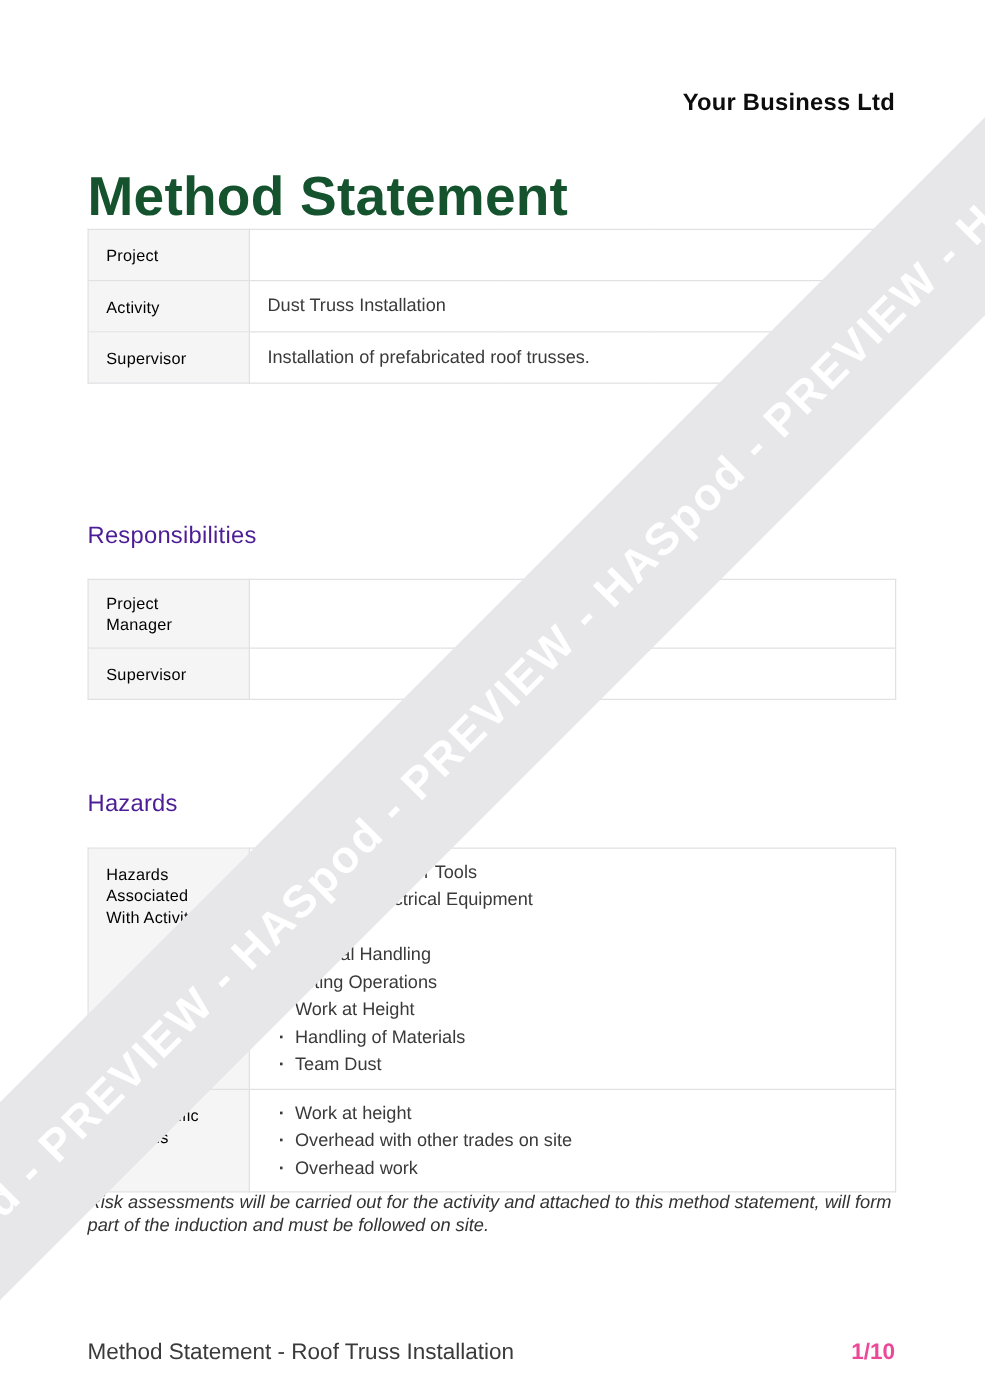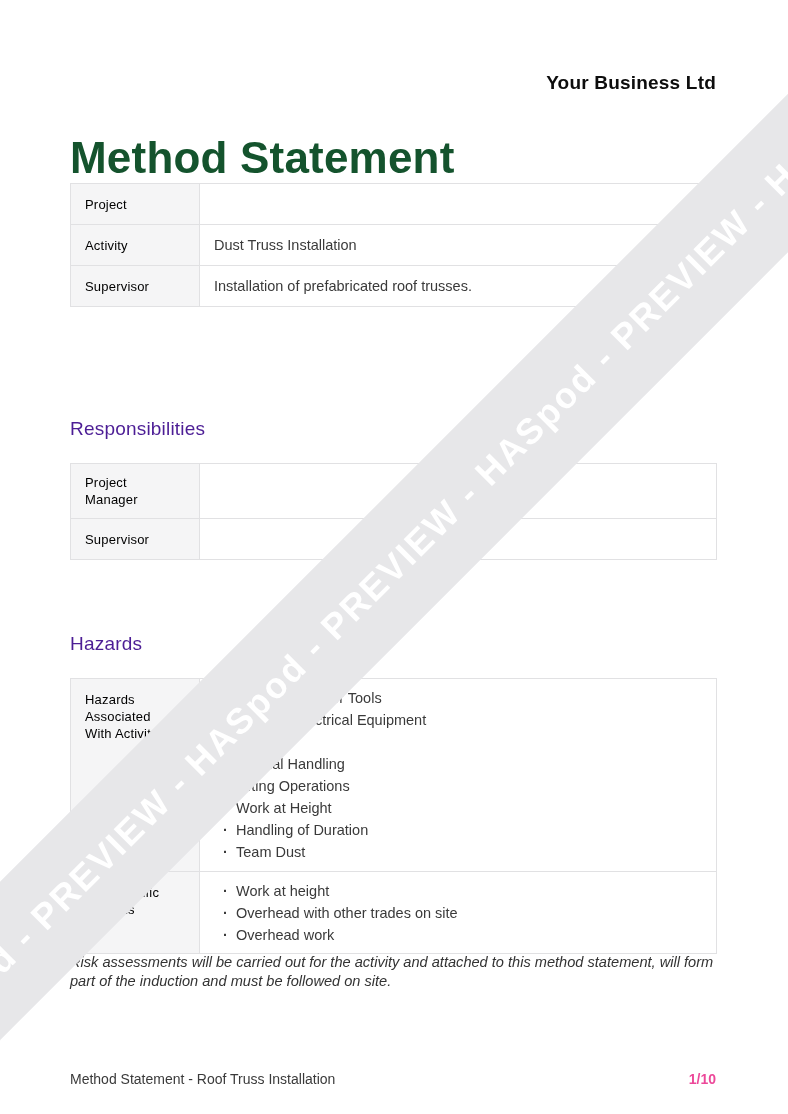--- a/index.html
+++ b/index.html
@@ -67,21 +67,21 @@
   }
 
   .note {
     position:absolute; left:70px; top:925px; width:652px;
     font-style:italic; font-size:14.6px; line-height:19px; color:#333333;
   }
 
   .footer {
     position:absolute; left:70px; top:1043px; width:646px;
     display:flex; justify-content:space-between; align-items:baseline;
-    font-size:14px; color:#3a3a3a;
+    font-size:18px; color:#3a3a3a;
   }
   .footer .page-num { font-weight:700; color:#ec4899; }
 
   .watermark {
     position:absolute; left:-426px; top:483px; width:1640px; height:112px;
     background:#e7e7e9;
     transform:rotate(-45deg);
     display:flex; align-items:center; justify-content:center;
     font-size:36px; font-weight:700; letter-spacing:2px;
     color:#ffffff; white-space:nowrap; overflow:hidden;
@@ -153,21 +153,21 @@
 Associated
 With Activity</td>
       <td>
         <ul class="hlist">
           <li>Hand and Power Tools</li>
           <li>Portable Electrical Equipment</li>
           <li>Noise</li>
           <li>Manual Handling</li>
           <li>Lifting Operations</li>
           <li>Work at Height</li>
-          <li>Handling of Duration</li>
+          <li>Handling of Materials</li>
           <li>Team Dust</li>
         </ul>
       </td>
     </tr>
     <tr class="row-spec">
       <td class="lbl">Site Specific
 Hazards</td>
       <td>
         <ul class="hlist">
           <li>Work at height</li>

